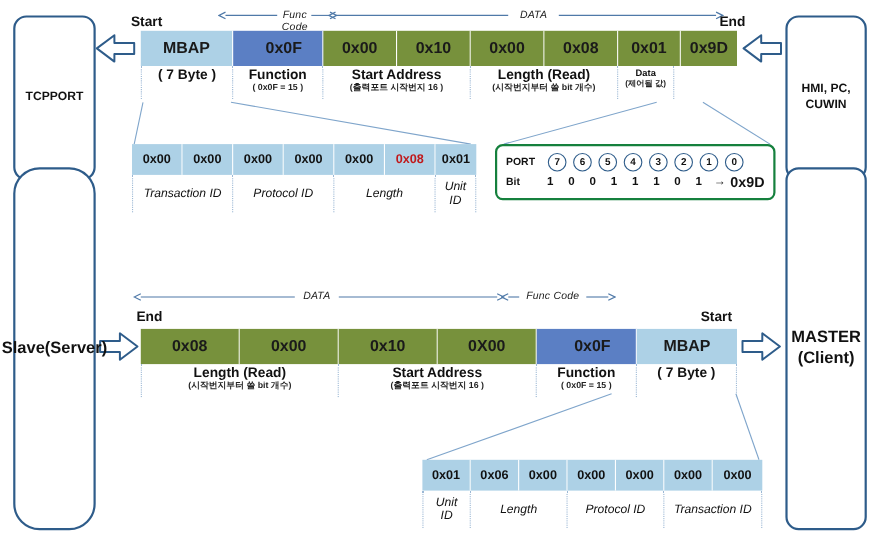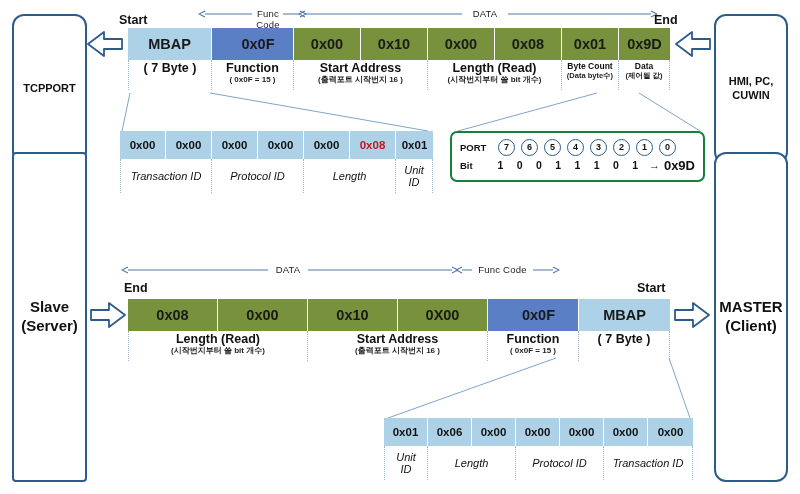--- a/index.html
+++ b/index.html
@@ -68,21 +68,21 @@
   .bitcircle{
     width:15px;height:15px;border:1.3px solid #2E5C8A;border-radius:50%;
     display:flex;align-items:center;justify-content:center;font-size:9px;font-weight:bold;
     margin-right:6px;
   }
   .bitval{width:15px;text-align:center;font-size:10.5px;font-weight:bold;margin-right:6px;}
   .arrowtxt{font-size:11px;margin:0 4px 0 1px;}
   .hexout{font-size:13px;font-weight:bold;}
 
   
-  .spanlbl{font-size:9.5px;color:#1a1a1a;letter-spacing:.2px;}
+  .spanlbl{font-size:9.5px;color:#1a1a1a;letter-spacing:.2px;font-style:italic;}
   .endlbl{font-size:12.5px;font-weight:bold;}
 
   
   svg.ov{position:absolute;left:0;top:0;width:800px;height:494px;pointer-events:none;}
 </style>
 </head>
 <body>
 
 <svg class="ov" viewBox="0 0 800 494">
   <defs>
@@ -118,21 +118,21 @@
   <path d="M676,44 L692,32 L692,39 L710,39 L710,49 L692,49 L692,56 Z" fill="#ffffff" stroke="#2E5C8A" stroke-width="1.8" stroke-linejoin="round"></path>
 
   <path d="M125,315 L109,303 L109,310 L91,310 L91,320 L109,320 L109,327 Z" fill="#ffffff" stroke="#2E5C8A" stroke-width="1.8" stroke-linejoin="round"></path>
 
   <path d="M709,315 L693,303 L693,310 L675,310 L675,320 L693,320 L693,327 Z" fill="#ffffff" stroke="#2E5C8A" stroke-width="1.8" stroke-linejoin="round"></path>
 </svg>
 
 <div class="abs node node-top" style="left:12px;top:14px;width:75px;height:150px;border-radius:12px;">
   <span>TCPPORT</span>
 </div>
-<div class="abs node node-mid" style="left:12px;top:152px;width:75px;height:330px;border-radius:4px;flex-direction:column;">
+<div class="abs node node-mid" style="left:12px;top:152px;width:75px;height:330px;border-radius:24px;">
   <span>Slave</span>
   <span>(Server)</span>
 </div>
 
 <div class="abs node node-top" style="left:714px;top:14px;width:74px;height:150px;border-radius:12px;flex-direction:column;">
   <span>HMI, PC,</span>
   <span>CUWIN</span>
 </div>
 <div class="abs node node-mid" style="left:714px;top:152px;width:74px;height:330px;border-radius:12px;flex-direction:column;">
   <span>MASTER</span>
@@ -164,24 +164,20 @@
       <span class="t1">Function</span>
       <span class="t2">( 0x0F = 15 )</span>
     </div>
     <div class="desc" style="width:134px;">
       <span class="t1">Start Address</span>
       <span class="t2">(출력포트 시작번지 16 )</span>
     </div>
     <div class="desc" style="width:134px;">
       <span class="t1">Length (Read)</span>
       <span class="t2">(시작번지부터 쓸 bit 개수)</span>
-    </div>
-    <div class="desc small" style="width:57px;">
-      <span class="t1">Byte Count</span>
-      <span class="t2">(Data byte수)</span>
     </div>
     <div class="desc small" style="width:51px;">
       <span class="t1">Data</span>
       <span class="t2">(제어될 값)</span>
     </div>
   </div>
 </div>
 
 <div class="abs" style="left:120px;top:131px;width:313px;">
   <div class="dtl-row">

